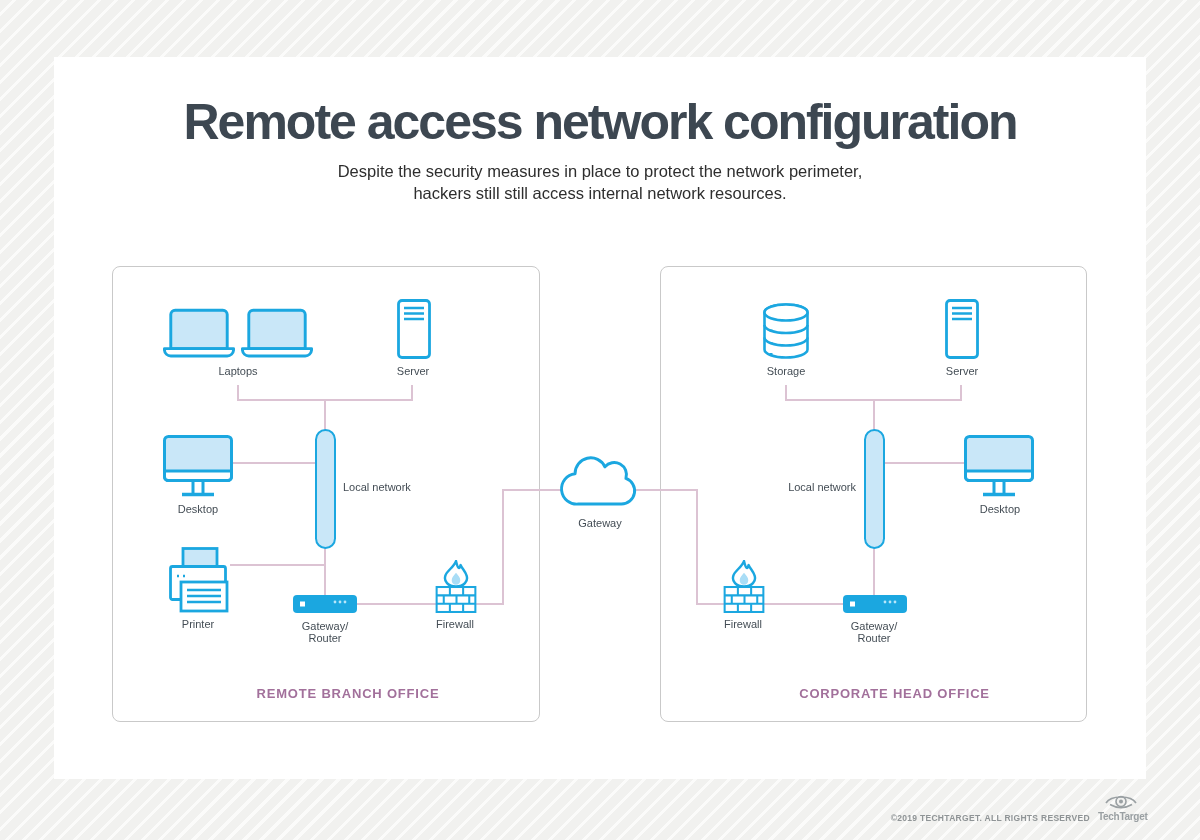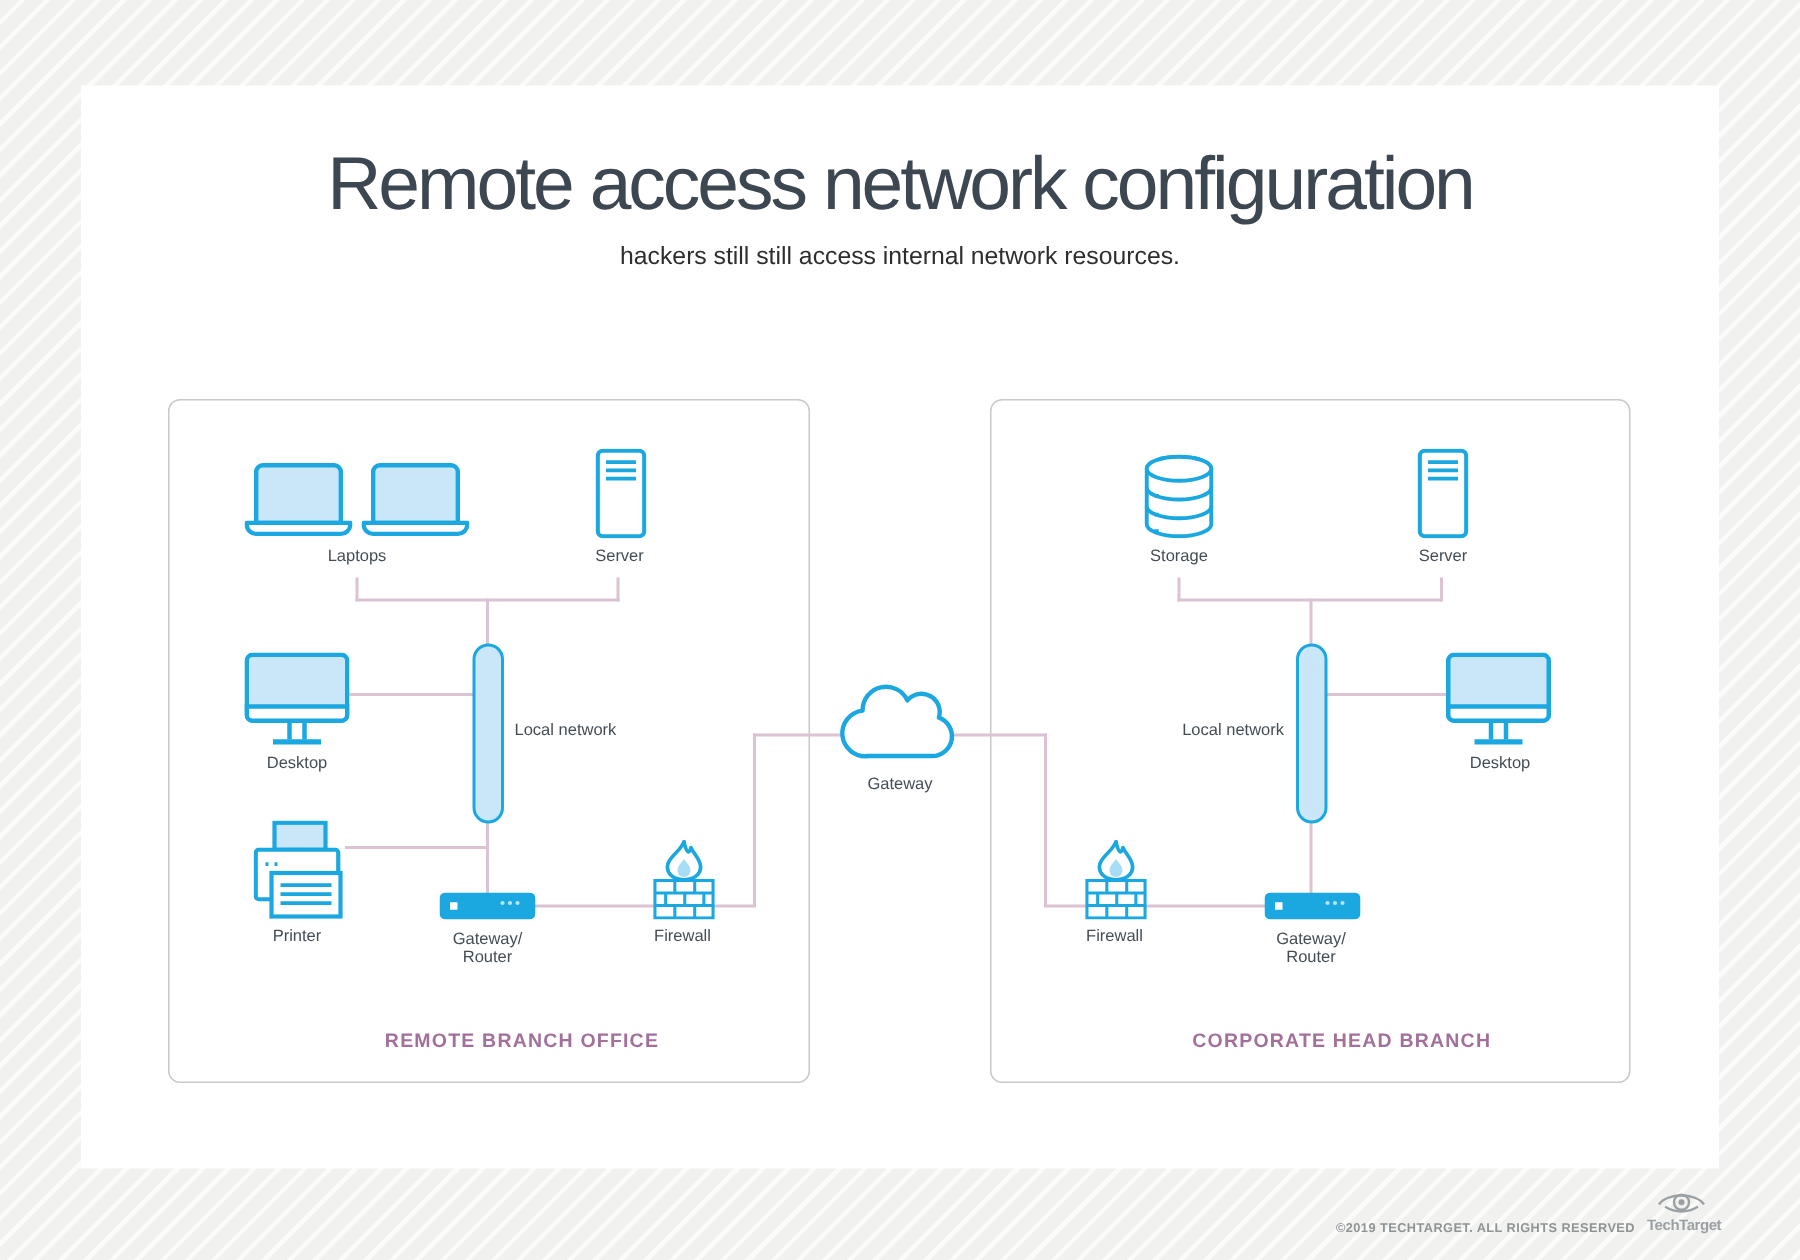--- a/index.html
+++ b/index.html
@@ -8,21 +8,21 @@
     position:relative; width:1200px; height:840px; overflow:hidden;
     background-color:#f2f2f0;
     background-image:repeating-linear-gradient(135deg, #f1f1ef 0px, #f1f1ef 9px, #fbfbfa 9px, #fbfbfa 12px);
   }
   #card {
     position:absolute; left:54px; top:57px; width:1092px; height:722px;
     background:#ffffff;
   }
   .title {
     position:absolute; left:0; top:93px; width:1200px; text-align:center;
-    font-size:50px; font-weight:normal; letter-spacing:-2px; color:#3d4751;
+    font-size:50px; font-weight:bold; letter-spacing:-2px; color:#3d4751;
   }
   .subtitle {
     position:absolute; left:0; top:160px; width:1200px; text-align:center;
     font-size:16.5px; line-height:22px; color:#2e2e2e;
   }
   .netbox {
     position:absolute; top:266px; width:428px; height:456px;
     background:#ffffff; border:1px solid #c9c9c9; border-radius:8px;
   }
   #branch-box { left:112px; }
@@ -54,20 +54,21 @@
   .logo .brand { font-size:10px; font-weight:bold; color:#9aa0a3; letter-spacing:-0.3px; margin-top:-2px; }
 </style>
 </head>
 <body>
 
 <div id="stage">
   <div id="card"></div>
 
   <div class="title">Remote access network configuration</div>
   <div class="subtitle">
+    <div>Despite the security measures in place to protect the network perimeter,</div>
     <div>hackers still still access internal network resources.</div>
   </div>
 
   <div class="netbox" id="branch-box"></div>
   <div class="netbox" id="head-box"></div>
 
   <div class="vline" style="left:237px; top:385px; height:16px;"></div>
   <div class="vline" style="left:411px; top:385px; height:16px;"></div>
   <div class="hline" style="left:237px; top:399px; width:176px;"></div>
   <div class="vline" style="left:324px; top:399px; height:33px;"></div>
@@ -181,21 +182,21 @@
 
   <div class="lbl" style="left:726px; top:365px; width:120px;">Storage</div>
   <div class="lbl" style="left:902px; top:365px; width:120px;">Server</div>
   <div class="lbl" style="left:706px; top:481px; width:150px; text-align:right;">Local network</div>
   <div class="lbl" style="left:940px; top:503px; width:120px;">Desktop</div>
   <div class="lbl" style="left:683px; top:618px; width:120px;">Firewall</div>
   <div class="lbl" style="left:814px; top:620px; width:120px;">
     <div>Gateway/</div>
     <div>Router</div>
   </div>
-  <div class="caption" style="left:659px; width:427px;">CORPORATE HEAD BRANCH</div>
+  <div class="caption" style="left:659px; width:427px;">CORPORATE HEAD OFFICE</div>
 
   <div class="footer-copy">©2019 TECHTARGET. ALL RIGHTS RESERVED</div>
   <div class="logo">
     <svg width="34" height="17" viewBox="0 0 34 17">
       <path d="M2,11 C7,3 27,3 32,11" fill="none" stroke="#9aa0a3" stroke-width="1.6"></path>
       <path d="M6,12.5 C13,16.5 21,16.5 28,12.5" fill="none" stroke="#9aa0a3" stroke-width="1.6"></path>
       <circle cx="17" cy="9.5" r="5" fill="none" stroke="#9aa0a3" stroke-width="1.6"></circle>
       <circle cx="17" cy="9.5" r="2" fill="#9aa0a3"></circle>
     </svg>
     <div class="brand">TechTarget</div>

